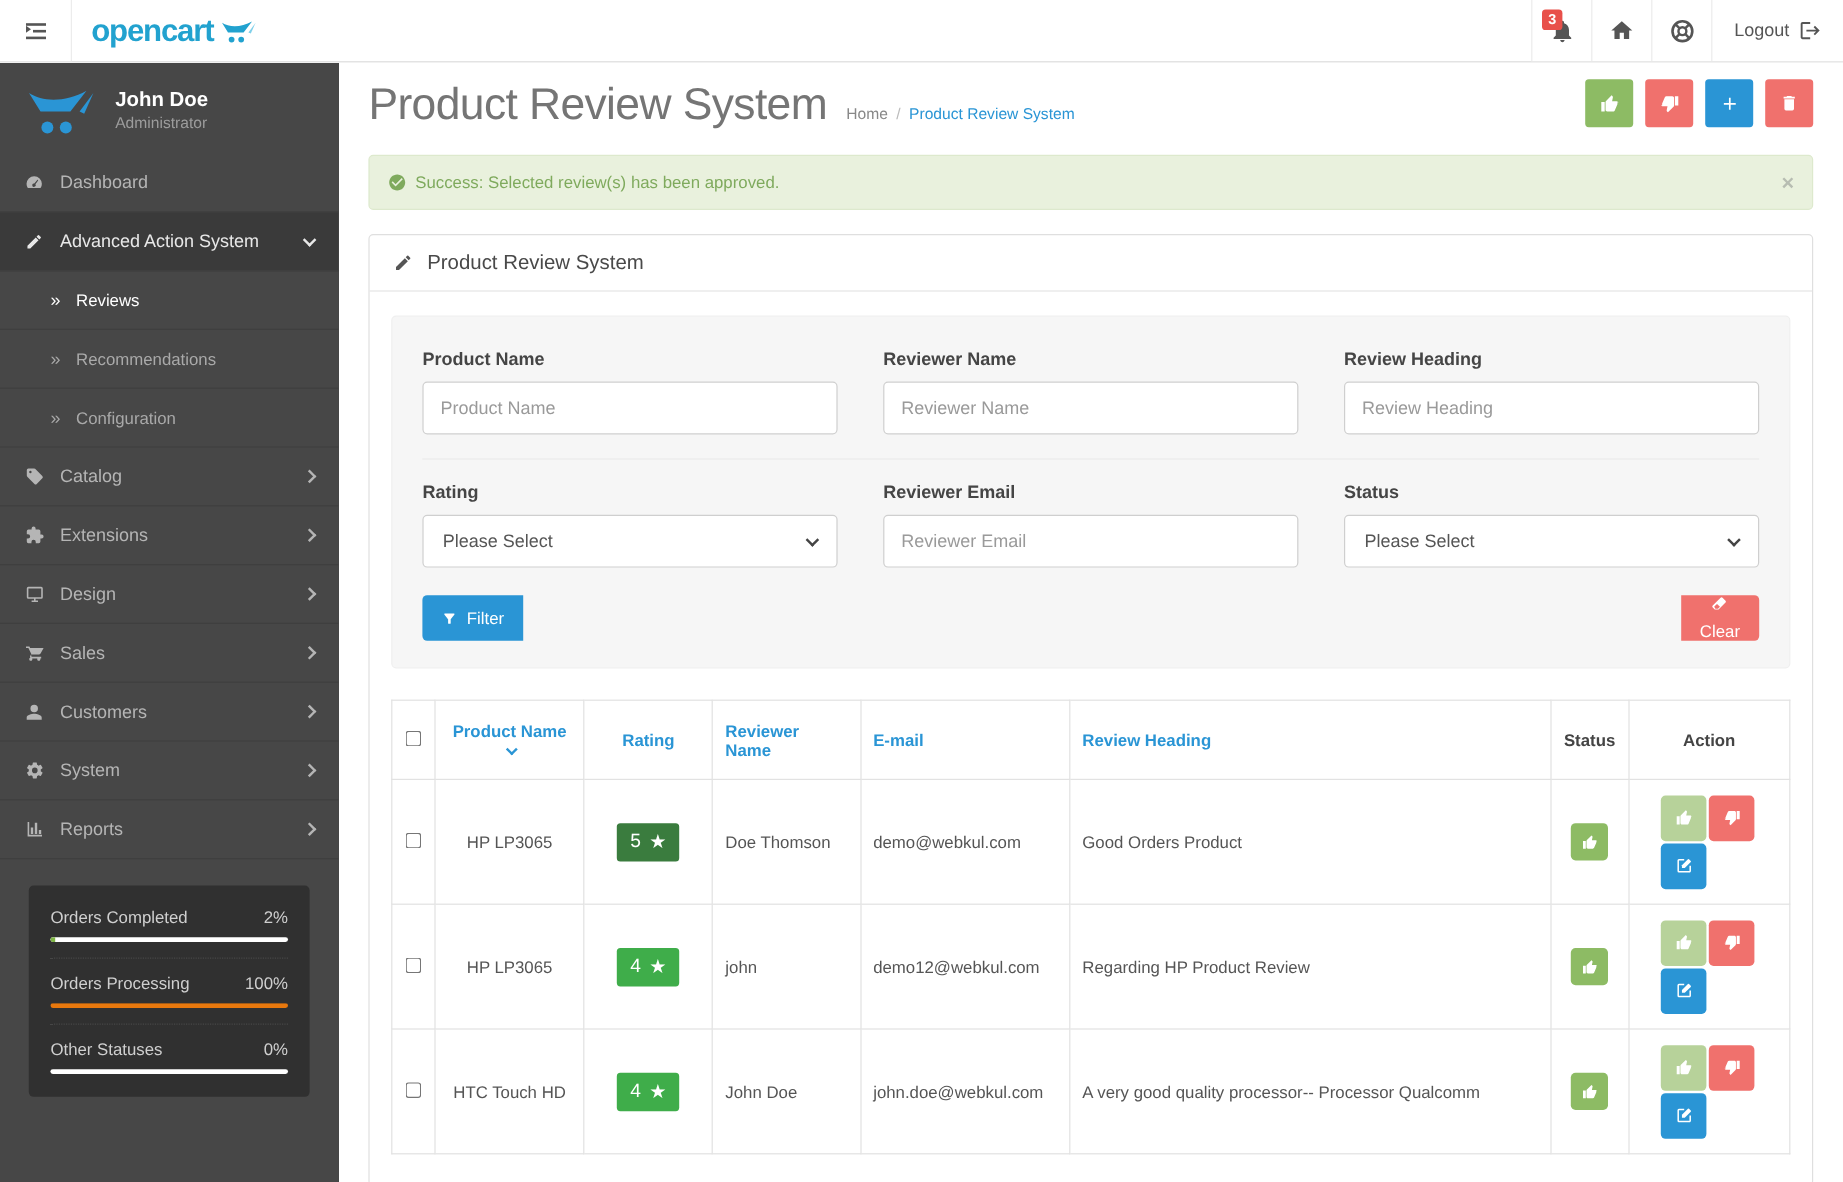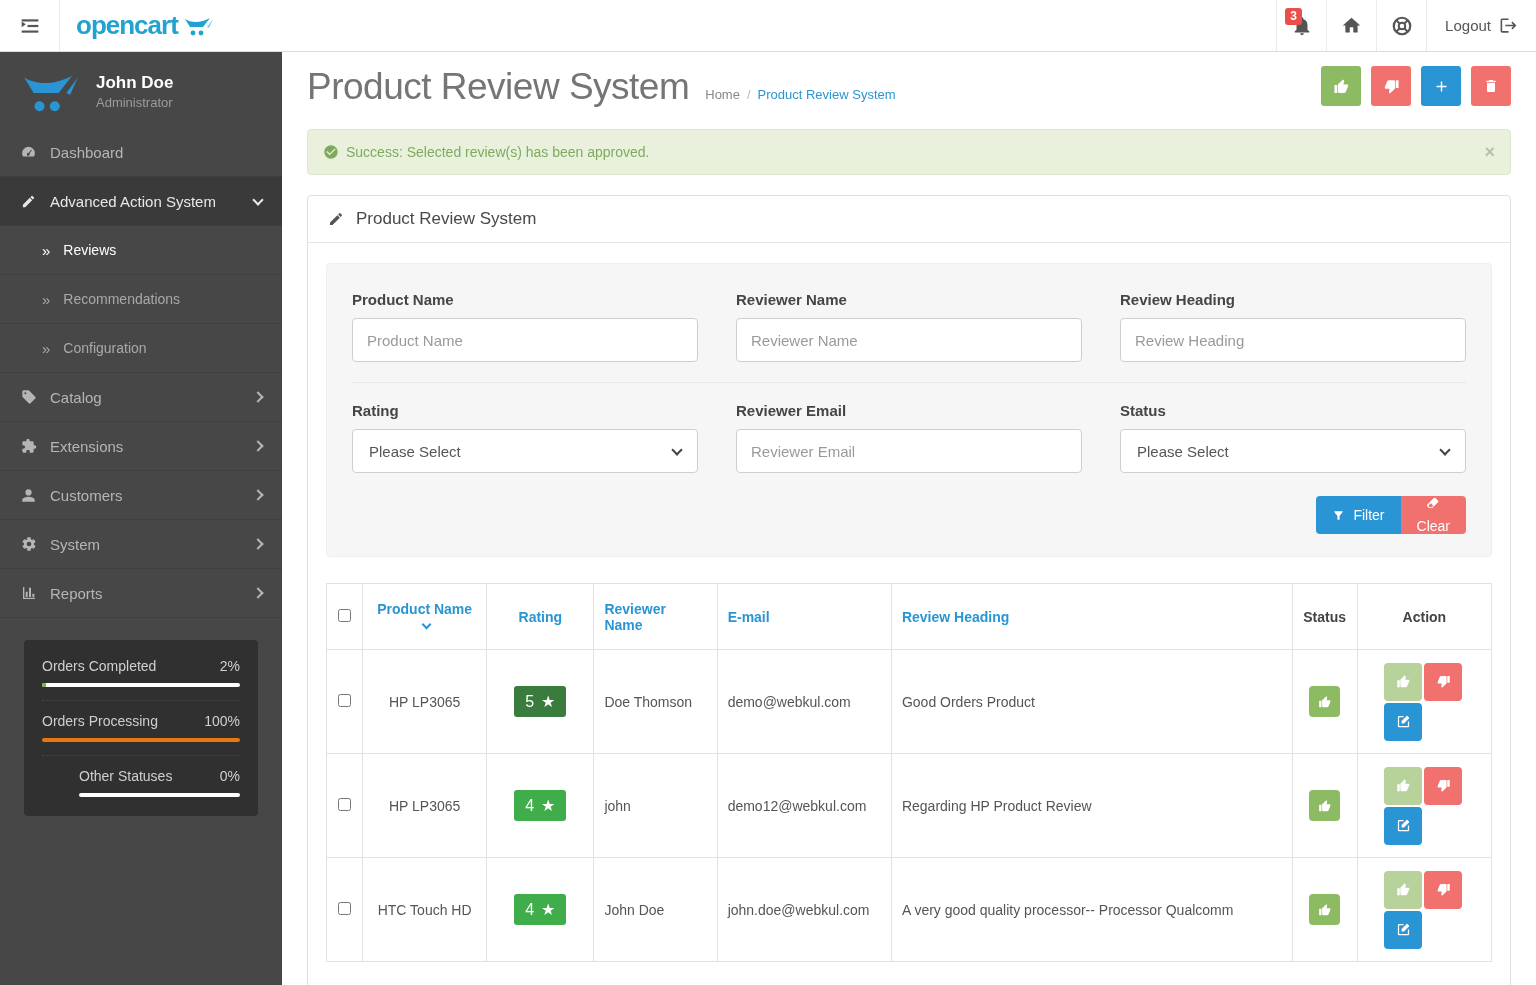--- a/index.html
+++ b/index.html
@@ -36,21 +36,21 @@
   .menu-item.sub { padding-left:42px; font-size:14px; color:#a9a9a9; }
   .menu-item.sub .laquo { font-size:15px; }
   .menu-item.sub.active { color:#fff; }
   .chev { display:inline-block; width:8px; height:8px; border-right:2px solid currentColor;
           border-bottom:2px solid currentColor; }
   .chev.right { transform:rotate(-45deg); }
   .chev.down  { transform:rotate(45deg); margin-top:-3px; }
 
   .stats-box { margin:22px 24px; background:#303030; border-radius:4px; padding:6px 18px; }
   .stat { padding:12px 0 13px; border-bottom:1px dotted #474747; }
-  .stat:last-child { border-bottom:none;margin-left:37px; }
+  .stat:last-child { border-bottom:none; }
   .stat-top { display:flex; justify-content:space-between; color:#cfcfcf; font-size:14px; margin-bottom:9px; }
   .bar { height:4px; background:#fff; border-radius:2px; overflow:hidden; }
   .bar-fill { height:100%; }
 
   
   .main { margin-left:282px; padding:14px 25px 0 25px; }
   .page-head { display:flex; align-items:flex-end; justify-content:space-between; }
   .ph-left { display:flex; align-items:baseline; gap:16px; }
   h1.page-title { font-size:37px; font-weight:300; color:#757575; letter-spacing:-0.5px; }
   .breadcrumb { font-size:13px; color:#888; display:flex; gap:7px; align-items:baseline; padding-bottom:6px; }
@@ -81,21 +81,21 @@
   .well-grid { display:grid; grid-template-columns:1fr 1fr 1fr; column-gap:38px; row-gap:0; }
   .well-divider { grid-column:1 / -1; border-top:1px solid #e9e9e9; margin:20px 0 19px; }
   .f-label { display:block; font-size:15px; font-weight:bold; color:#454545; margin-bottom:10px; }
   .f-input { width:100%; height:44px; border:1px solid #cfcfcf; border-radius:4px; background:#fff;
              padding:0 14px; font-size:15px; color:#555; font-family:inherit; }
   .f-input::placeholder { color:#9a9a9a; opacity:1; }
   .select { position:relative; width:100%; height:44px; border:1px solid #cfcfcf; border-radius:4px;
             background:#fff; display:flex; align-items:center; padding:0 16px; font-size:15px;
             color:#555; cursor:pointer; }
   .select .sel-text { flex:1; }
-  .well-actions { display:flex; justify-content:flex-end; margin-top:23px; }
+  .well-actions { display:flex; justify-content:space-between; margin-top:23px; }
   .wa-btn { height:38px; border:none; color:#fff; font-size:14px; display:flex; align-items:center;
             gap:8px; padding:0 16px; cursor:pointer; font-family:inherit; }
   .wa-filter { background:#2a95d5; border-radius:4px 0 0 4px; }
   .wa-clear { background:#f0716d; border-radius:0 4px 4px 0;flex-direction:column; }
 
   
   table.review-table { width:100%; border-collapse:collapse; margin-top:26px; table-layout:fixed; }
   .review-table th, .review-table td { border:1px solid #e2e2e2; vertical-align:middle;
             font-size:14px; padding:8px 10px; }
   .review-table thead th { height:66px; color:#444; font-weight:bold; }
@@ -246,21 +246,39 @@
   <div class="menu-item">
     <span class="mi-icon">
       <svg width="16" height="16" viewBox="0 0 24 24" fill="currentColor">
         <path d="M20.5 11H19V7a2 2 0 0 0-2-2h-4V3.5a2.5 2.5 0 0 0-5 0V5H4a2 2 0 0 0-2 2v3.8h1.5a2.7 2.7 0 0 1 0 5.4H2V20a2 2 0 0 0 2 2h3.8v-1.5a2.7 2.7 0 0 1 5.4 0V22H17a2 2 0 0 0 2-2v-4h1.5a2.5 2.5 0 0 0 0-5z"></path>
       </svg>
     </span>
     <span class="mi-label">Extensions</span>
     <span class="chev right"></span>
   </div>
 
-
+  <div class="menu-item">
+    <span class="mi-icon">
+      <svg width="16" height="16" viewBox="0 0 24 24" fill="currentColor">
+        <path d="M20 3H4a2 2 0 0 0-2 2v11a2 2 0 0 0 2 2h7v2H8v2h8v-2h-3v-2h7a2 2 0 0 0 2-2V5a2 2 0 0 0-2-2zm0 13H4V5h16v11z"></path>
+      </svg>
+    </span>
+    <span class="mi-label">Design</span>
+    <span class="chev right"></span>
+  </div>
+
+  <div class="menu-item">
+    <span class="mi-icon">
+      <svg width="16" height="16" viewBox="0 0 24 24" fill="currentColor">
+        <path d="M7 18c-1.1 0-2 .9-2 2s.9 2 2 2 2-.9 2-2-.9-2-2-2zm10 0c-1.1 0-2 .9-2 2s.9 2 2 2 2-.9 2-2-.9-2-2-2zM7.17 14h10.32c.75 0 1.41-.41 1.75-1.03L23 6H6.21L5.27 4H1v2h3l3.6 7.59-1.35 2.44C5.52 17.37 6.48 19 8 19h12v-2H8l-.83-3z"></path>
+      </svg>
+    </span>
+    <span class="mi-label">Sales</span>
+    <span class="chev right"></span>
+  </div>
 
   <div class="menu-item">
     <span class="mi-icon">
       <svg width="15" height="15" viewBox="0 0 24 24" fill="currentColor">
         <path d="M12 12a5 5 0 1 0-5-5 5 5 0 0 0 5 5zm0 2c-3.34 0-10 1.67-10 5v3h20v-3c0-3.33-6.66-5-10-5z"></path>
       </svg>
     </span>
     <span class="mi-label">Customers</span>
     <span class="chev right"></span>
   </div>

